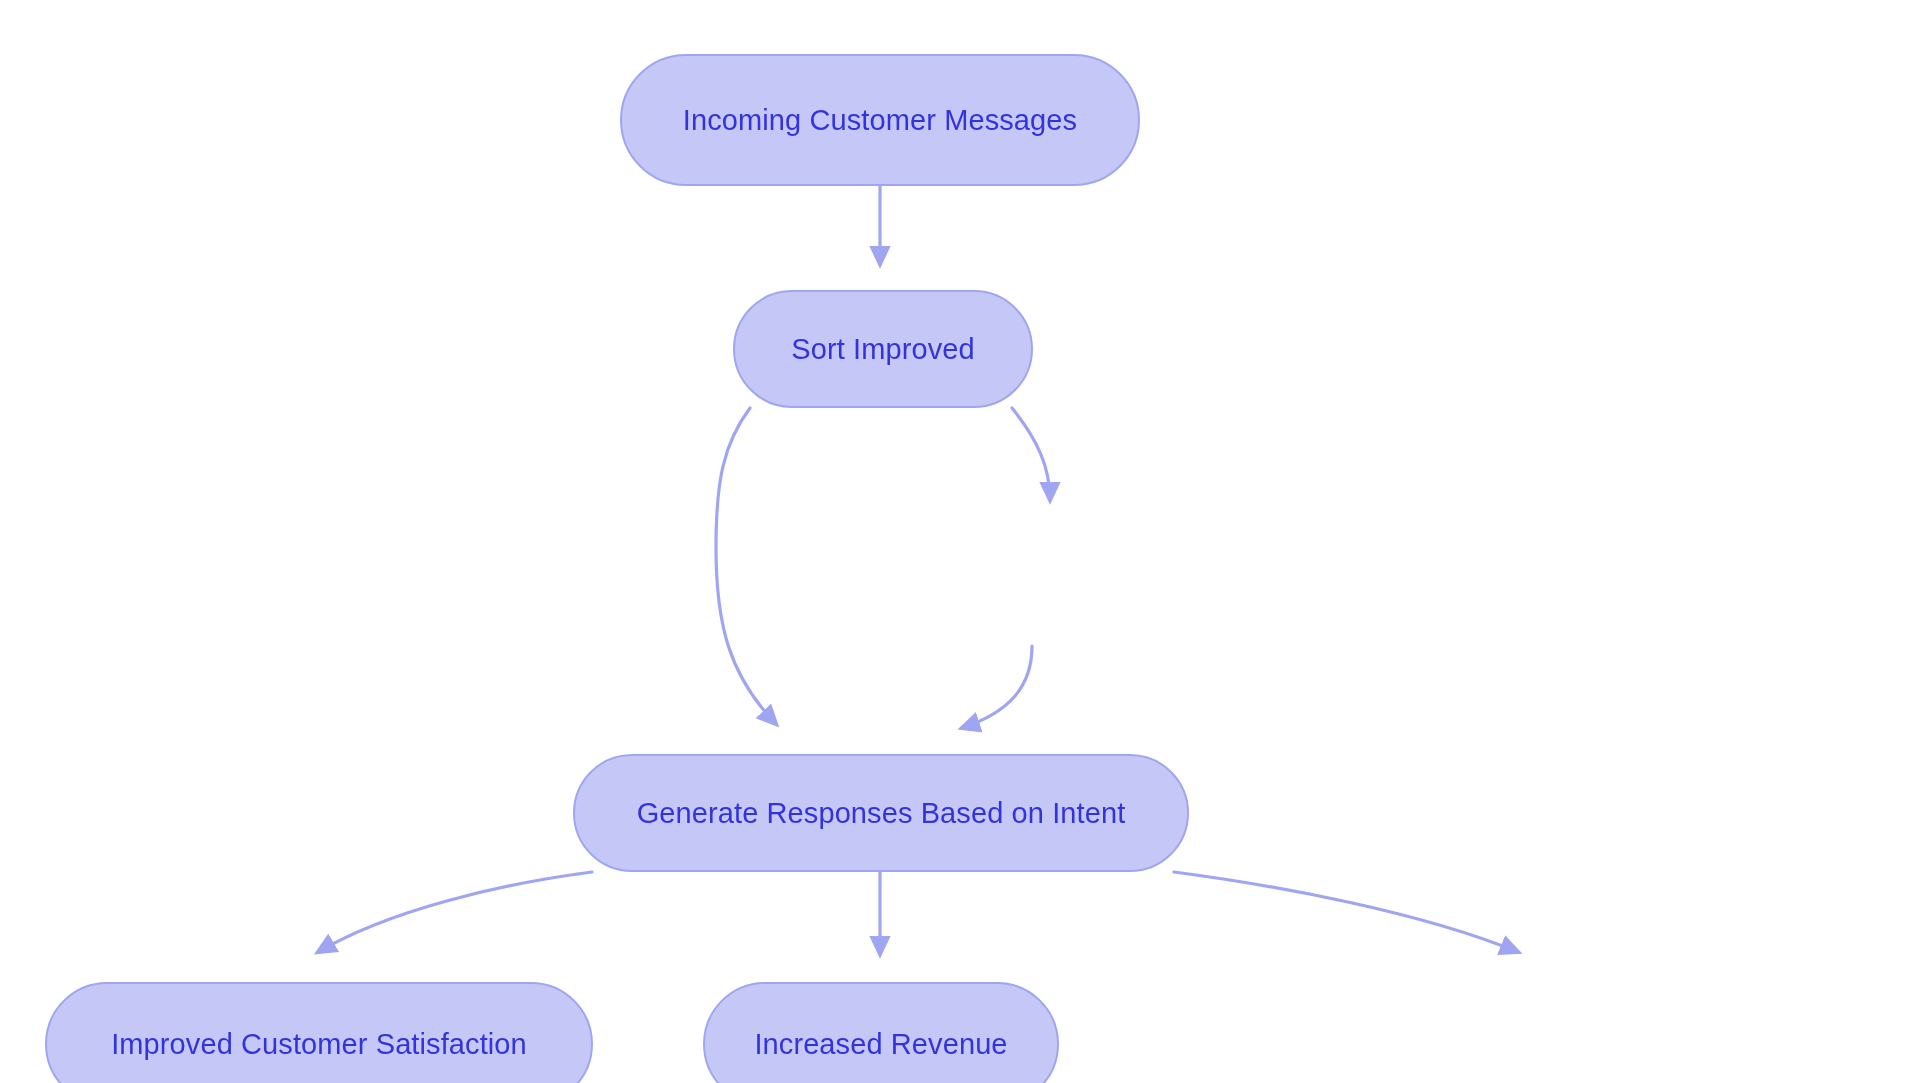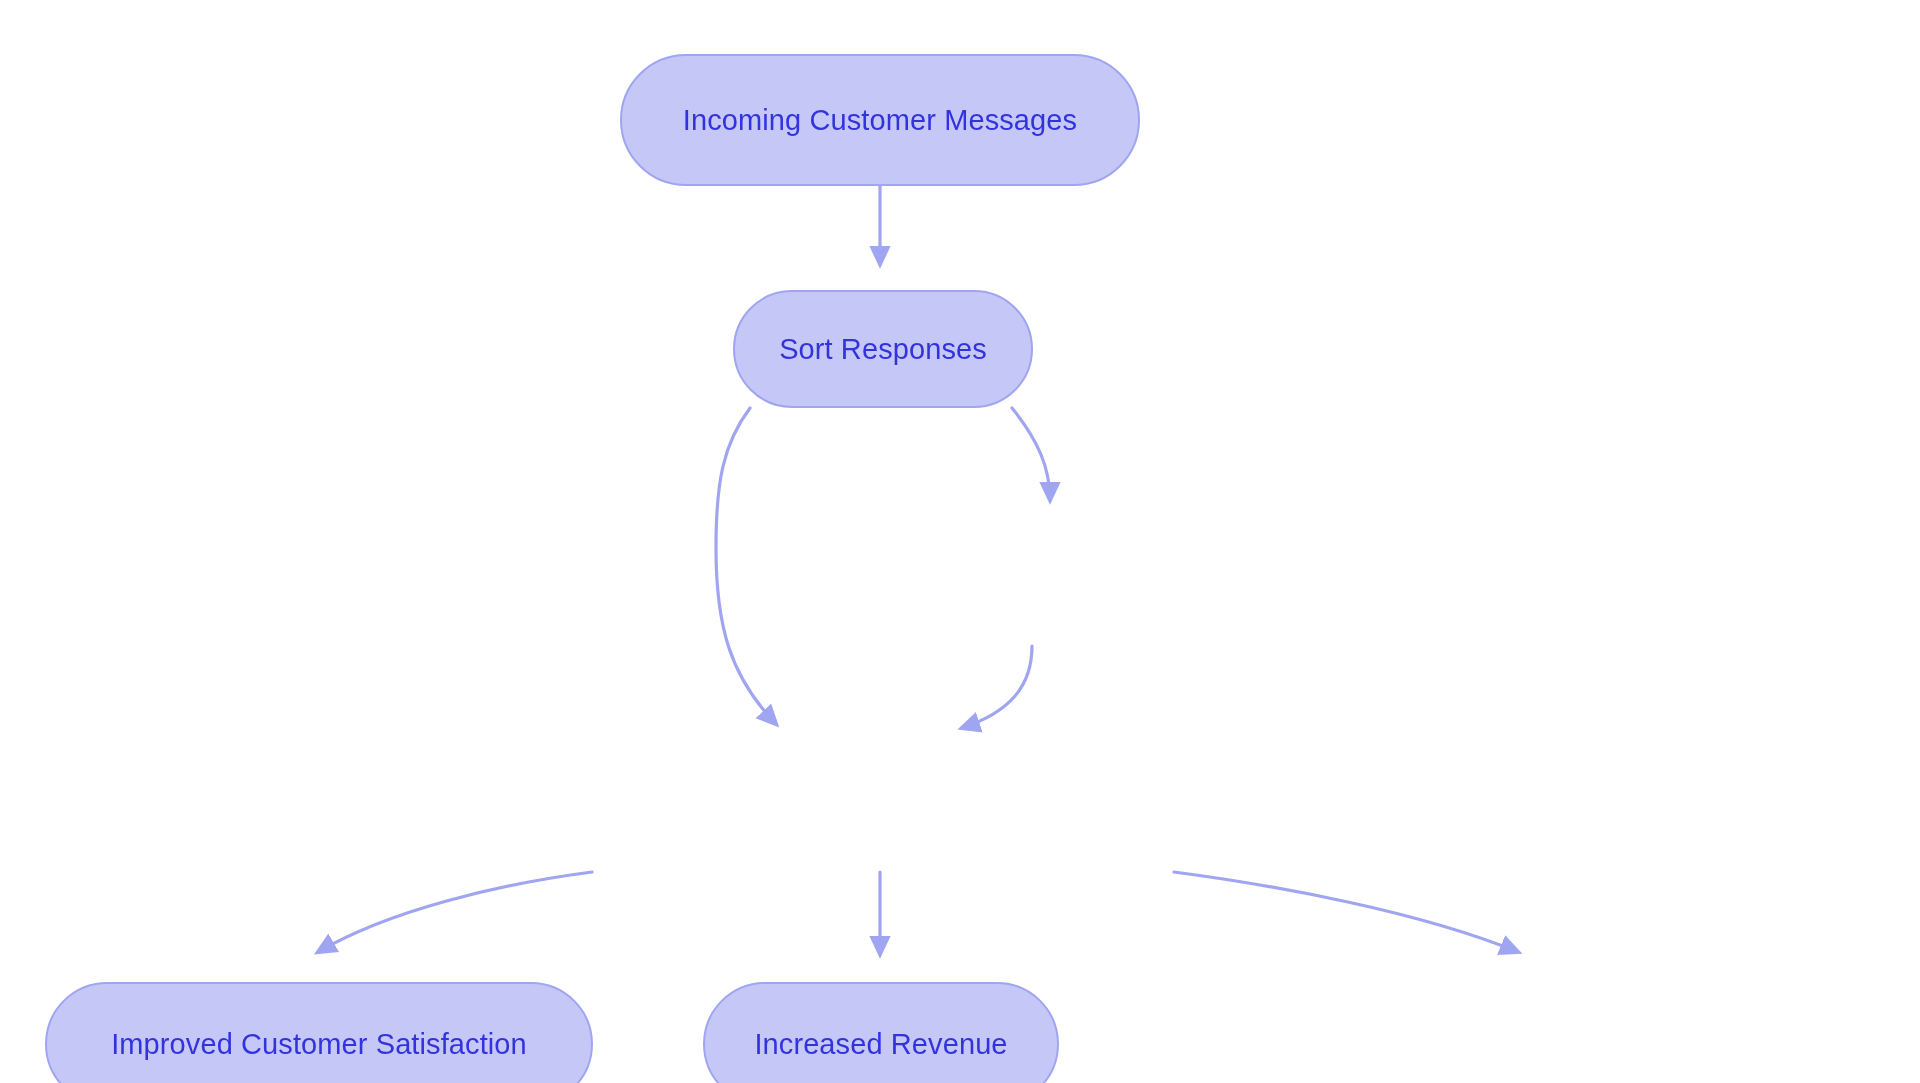--- a/index.html
+++ b/index.html
@@ -60,24 +60,27 @@
 
       <path d="M 1174 836 C 1280 850, 1420 876, 1518 916" marker-end="url(#arrow)"></path>
     </g>
   </svg>
 
   <div class="node" style="left:620px;top:18px;width:520px;height:132px;">
     <span class="node-label">Incoming Customer Messages</span>
   </div>
 
   <div class="node" style="left:733px;top:254px;width:300px;height:118px;">
-    <span class="node-label">Sort Responses</span>
+    <span class="node-label">Sort Improved</span>
   </div>
 
 
+  <div class="node" style="left:573px;top:718px;width:616px;height:118px;">
+    <span class="node-label">Generate Responses Based on Intent</span>
+  </div>
 
   <div class="node" style="left:703px;top:946px;width:356px;height:124px;">
     <span class="node-label">Increased Revenue</span>
   </div>
 
   <div class="node" style="left:45px;top:946px;width:548px;height:124px;">
     <span class="node-label">Improved Customer Satisfaction</span>
   </div>
 
 

